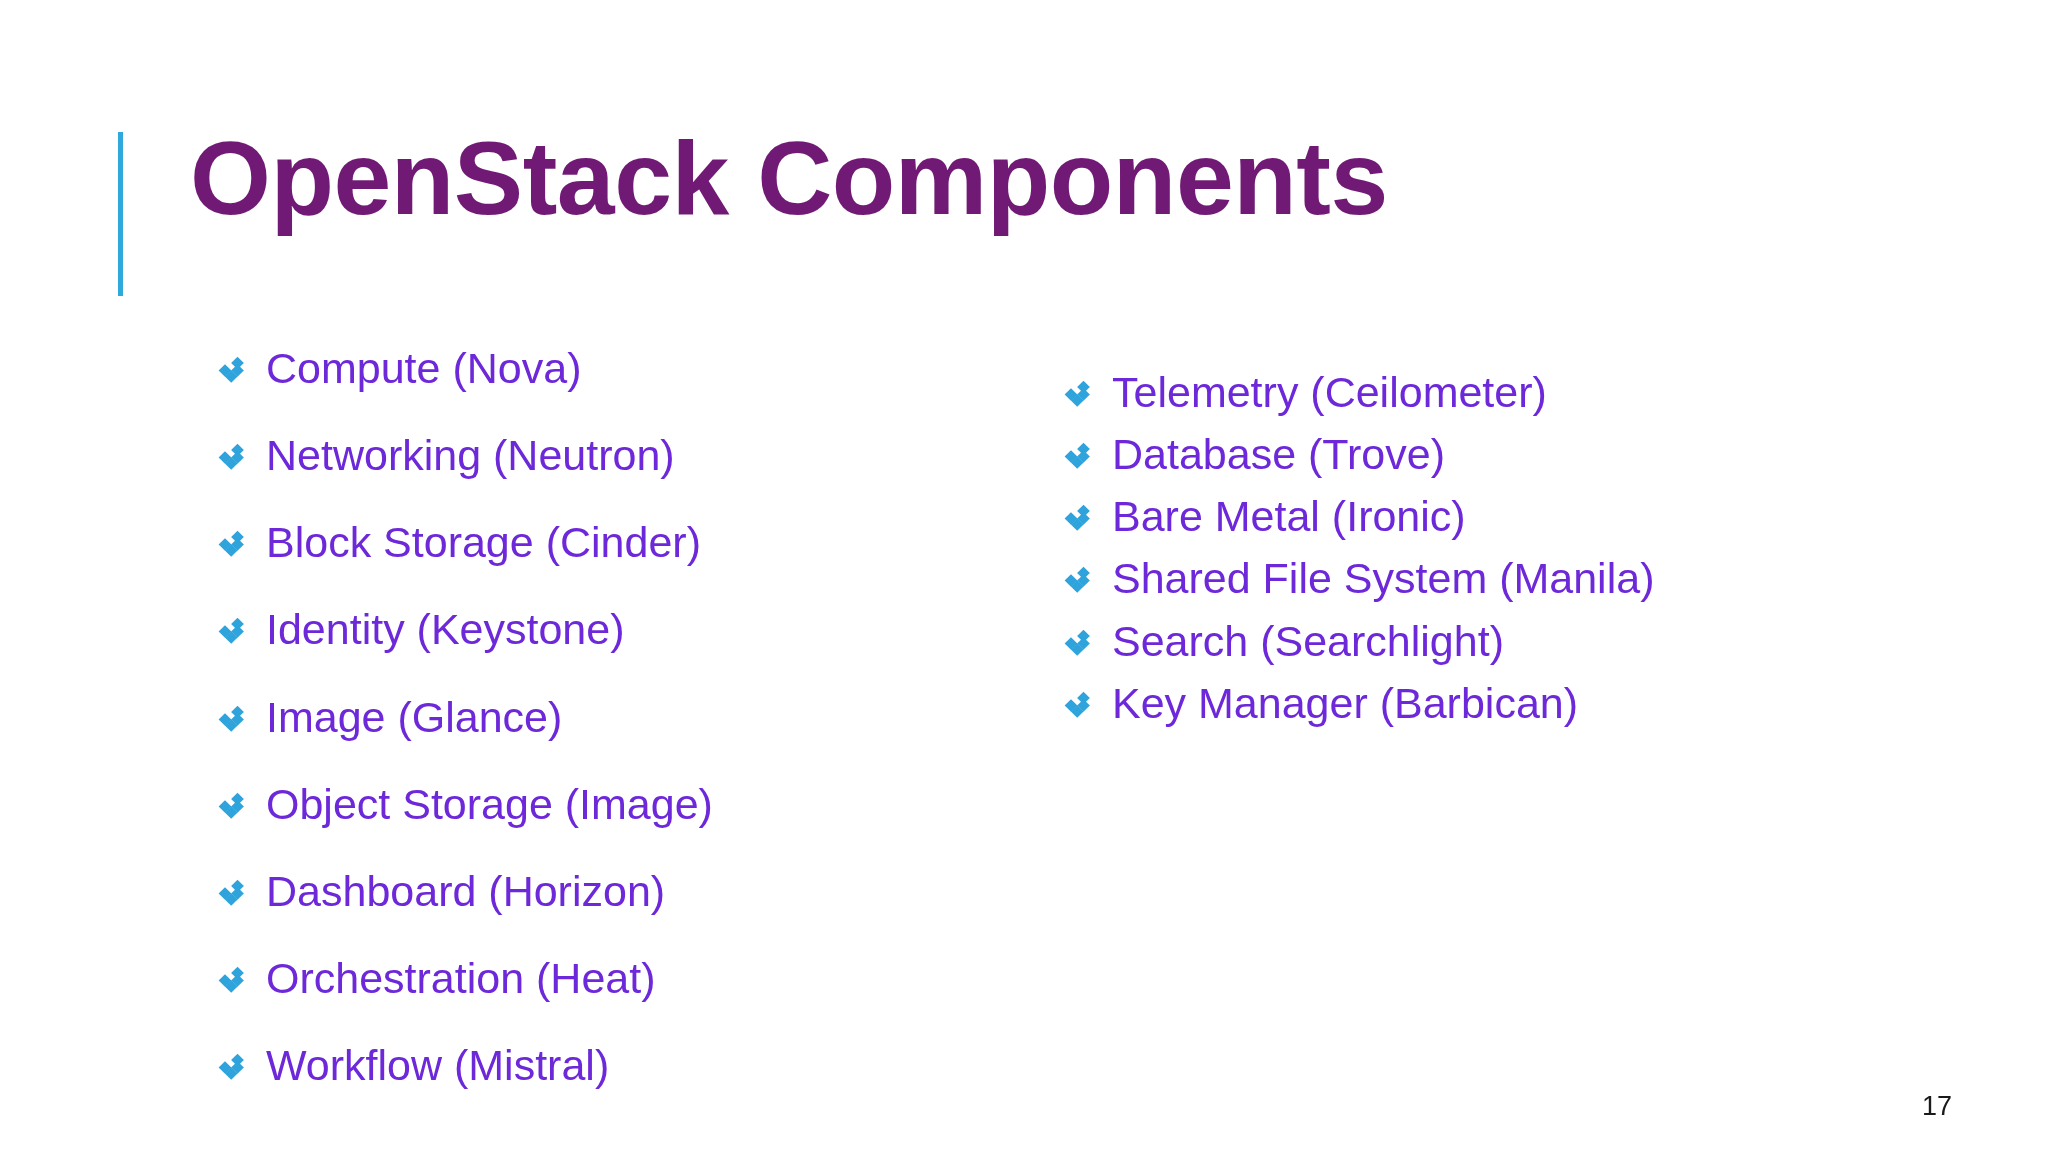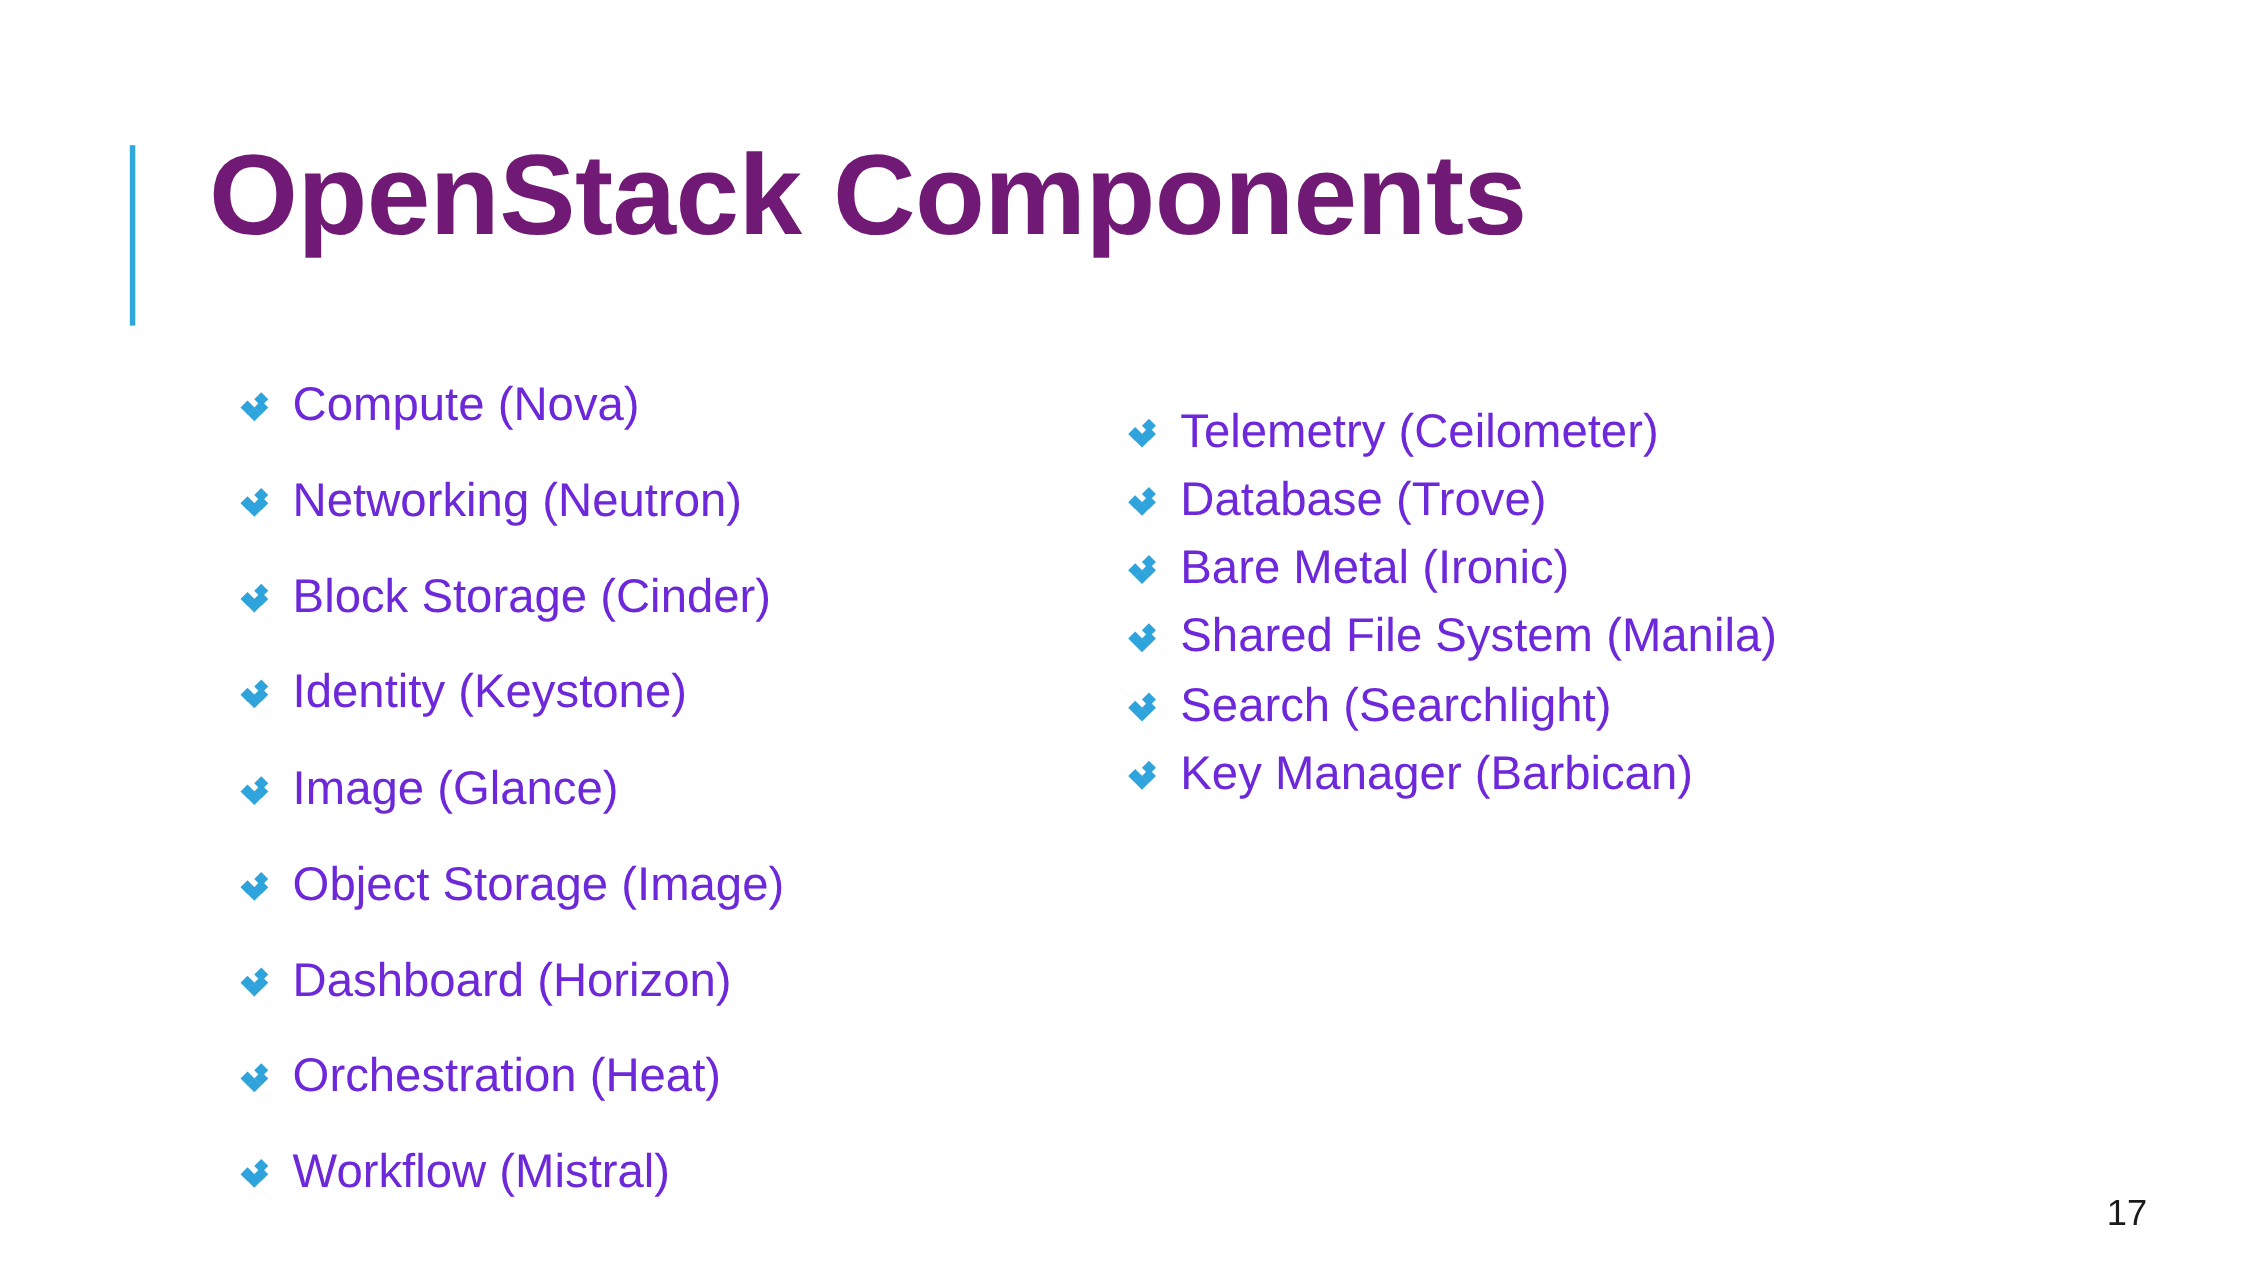--- a/index.html
+++ b/index.html
@@ -54,21 +54,21 @@
     position: absolute;
   }
 
   .column-left {
     left: 218px;
     top: 344px;
     width: 760px;
   }
 
   .column-right {
-    left: 1025px;
+    left: 1064px;
     top: 368px;
     width: 860px;
   }
 
   .bullet-row {
     display: flex;
     align-items: flex-start;
   }
 
   .column-left .bullet-row {
@@ -109,21 +109,21 @@
   .column-right .bullet-text {
     font-size: 43px;
   }
 
   
   .page-number {
     position: absolute;
     right: 96px;
     bottom: 30px;
     font-family: "Liberation Sans", sans-serif;
-    font-size: 33px;
+    font-size: 27px;
     color: #1a1a1a;
   }
 </style>
 </head>
 <body>
 
 <div class="slide">
 
   <div class="title-area">
     <div class="title-accent-bar"></div>

